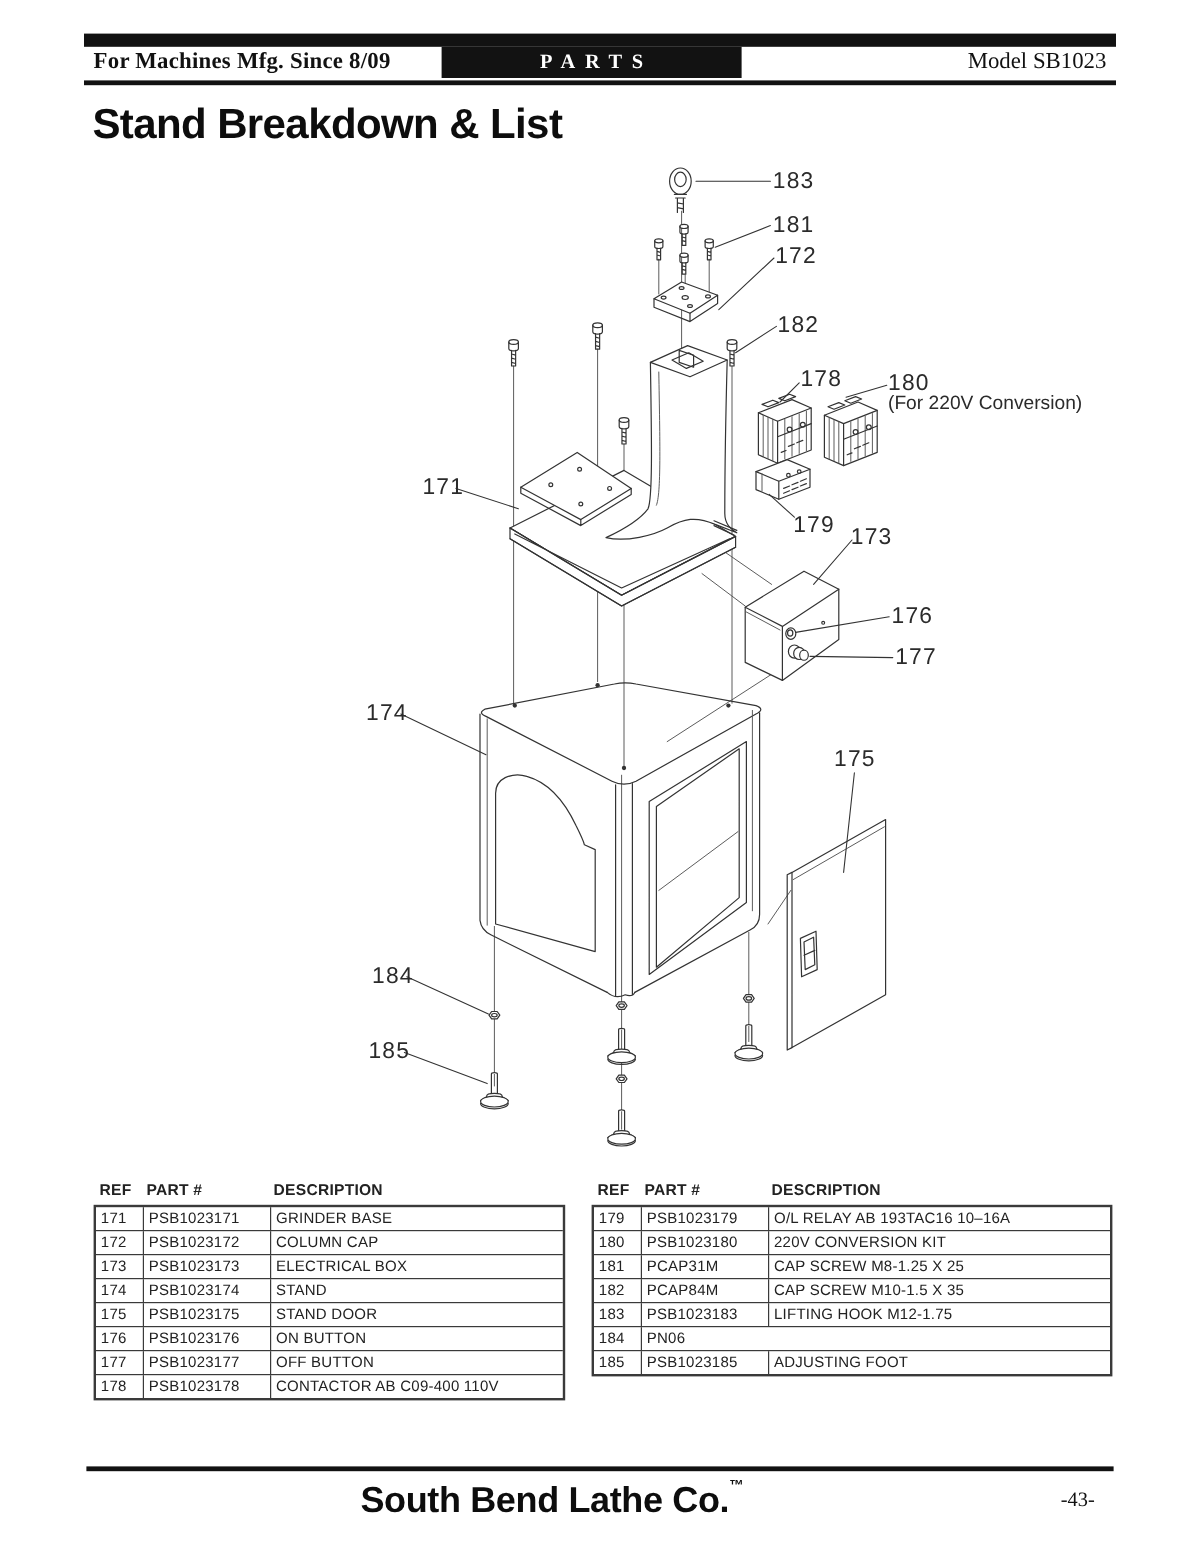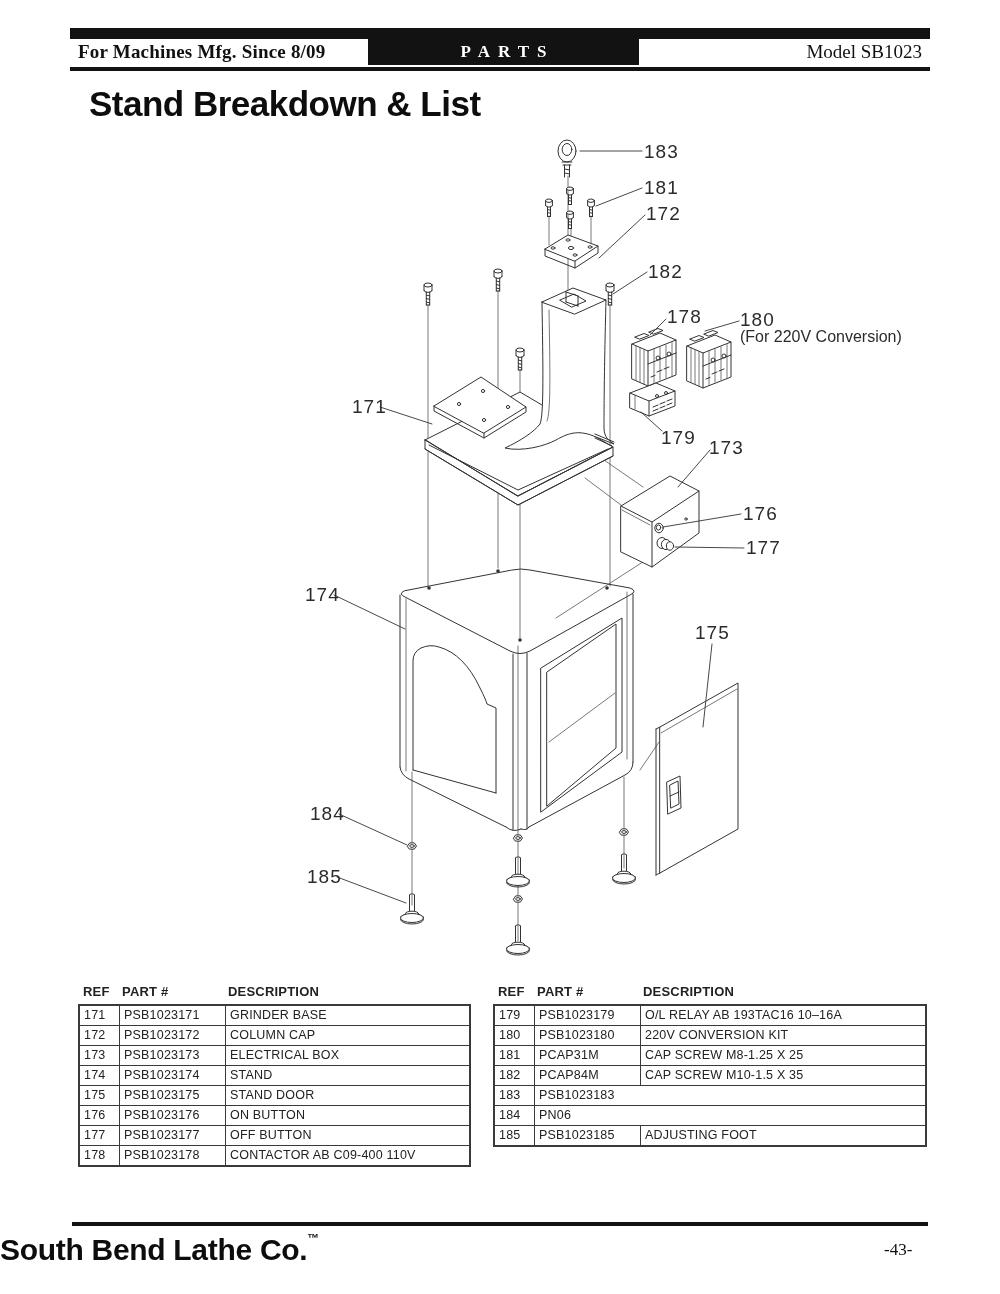--- a/index.html
+++ b/index.html
@@ -1,44 +1,44 @@
 <!DOCTYPE html>
 <html><head>
 <meta charset="utf-8">
 <style>
   html,body{margin:0;padding:0;background:#fff;}
   body{width:1000px;height:1294px;position:relative;font-family:"Liberation Sans",sans-serif;color:#111;overflow:hidden;}
   .abs{position:absolute;}
   
   .topbar{left:70px;top:28px;width:860px;height:11px;background:#121212;}
   .hleft{left:78px;top:41px;font-family:"Liberation Serif",serif;font-weight:bold;font-size:19px;letter-spacing:.2px;}
-  .partsbox{left:368px;top:39px;width:271px;height:26px;background:#121212;color:#fff;text-align:center;
+  .partsbox{left:368px;top:39px;width:250px;height:26px;background:#121212;color:#fff;text-align:center;
             font-family:"Liberation Serif",serif;font-weight:bold;font-size:17px;line-height:26px;letter-spacing:8px;text-indent:8px;}
   .hright{left:792px;top:41px;width:130px;text-align:right;font-family:"Liberation Serif",serif;font-weight:normal;font-size:19px;}
   .hrule{left:70px;top:67px;width:860px;height:4px;background:#121212;}
   
-  .title{left:77px;top:84px;font-size:35px;font-weight:bold;letter-spacing:-.5px;color:#0d0d0d;margin-left:12px;}
+  .title{left:77px;top:84px;font-size:35px;font-weight:bold;letter-spacing:-.5px;color:#0d0d0d;}
   
   .callout{position:absolute;font-size:19px;color:#2b2b2b;letter-spacing:1px;}
   .note{left:740px;top:328px;font-size:16px;color:#2b2b2b;}
   
   .ptable{position:absolute;font-size:12.5px;color:#222;letter-spacing:.2px;}
   .ptable .hdr{display:flex;height:20px;font-weight:bold;font-size:13px;}
   .ptable .grid{border:2px solid #3a3a3a;background:#fff;}
   .ptable .row{display:flex;height:19px;}
   .ptable .row + .row{border-top:1px solid #3a3a3a;}
   .ptable .cell{line-height:18px;padding-left:4px;box-sizing:border-box;white-space:nowrap;overflow:hidden;}
   .ptable .c0{width:39px;}
   .ptable .c1{width:106px;border-left:1px solid #3a3a3a;}
   .ptable .c2{flex:1;border-left:1px solid #3a3a3a;}
   .ptable .hc{padding-left:5px;box-sizing:border-box;}
   .ptable .hc.c1,.ptable .hc.c2{border-left:none;}
   
   .frule{left:72px;top:1222px;width:856px;height:4px;background:#121212;}
-  .brand{left:0;top:1231px;width:898px;text-align:left;font-size:30px;font-weight:bold;color:#0d0d0d;letter-spacing:-.3px;}
+  .brand{left:11px;top:1231px;width:898px;text-align:center;font-size:30px;font-weight:bold;color:#0d0d0d;letter-spacing:-.3px;}
   .brand sup{font-size:12px;vertical-align:18px;letter-spacing:0;}
   .pagenum{left:884px;top:1240px;font-family:"Liberation Serif",serif;font-size:17px;}
   svg *{stroke-linecap:round;stroke-linejoin:round;}
 </style>
 </head>
 <body>
 
 <div class="abs topbar"></div>
 <div class="abs hleft">For Machines Mfg. Since 8/09</div>
 <div class="abs partsbox">PARTS</div>
@@ -310,20 +310,21 @@
         <div class="cell c2">CAP SCREW M8-1.25 X 25</div>
       </div>
       <div class="row">
         <div class="cell c0">182</div>
         <div class="cell c1">PCAP84M</div>
         <div class="cell c2">CAP SCREW M10-1.5 X 35</div>
       </div>
       <div class="row">
         <div class="cell c0">183</div>
         <div class="cell c1">PSB1023183</div>
+        <div class="cell c2">LIFTING HOOK M12-1.75</div>
       </div>
       <div class="row">
         <div class="cell c0">184</div>
         <div class="cell c1">PN06</div>
       </div>
       <div class="row">
         <div class="cell c0">185</div>
         <div class="cell c1">PSB1023185</div>
         <div class="cell c2">ADJUSTING FOOT</div>
       </div>

